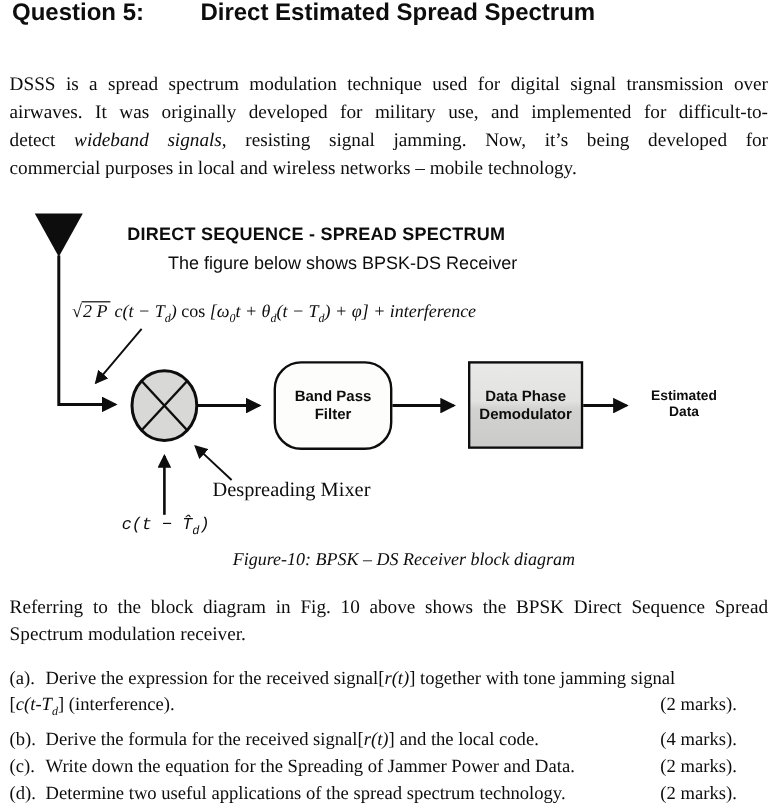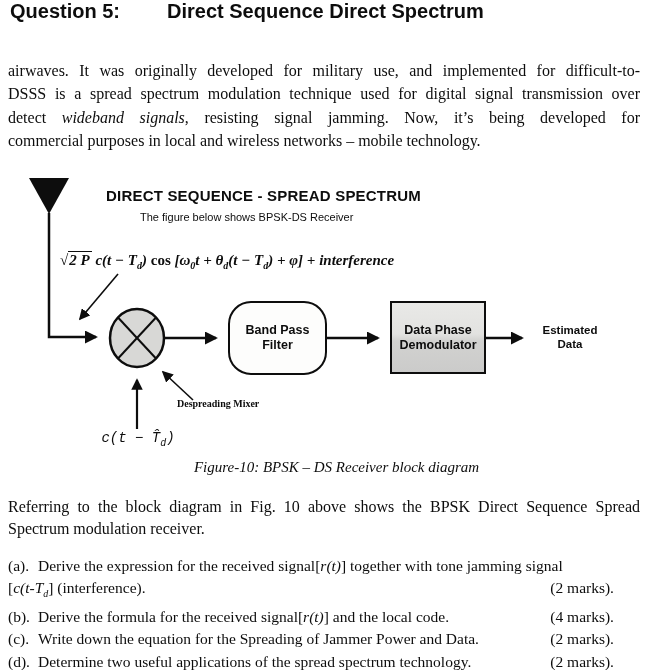--- a/index.html
+++ b/index.html
@@ -13,60 +13,60 @@
   .hdr-label,.hdr-title{
     font-family:"Liberation Sans", sans-serif;font-weight:bold;font-size:20px;
     white-space:nowrap;
   }
   
   .para{font-size:16px;line-height:23.3px;}
   .jline{display:block;text-align:justify;text-align-last:justify;}
   .lline{display:block;}
   
   .fig-title{font-family:"Liberation Sans", sans-serif;font-weight:bold;font-size:15px;white-space:nowrap;letter-spacing:.2px;}
-  .fig-subtitle{font-family:"Liberation Sans", sans-serif;font-size:11px;white-space:nowrap;}
-  .formula{font-style:italic;font-size:15px;white-space:nowrap;font-weight:bold;}
+  .fig-subtitle{font-family:"Liberation Sans", sans-serif;font-size:15px;white-space:nowrap;}
+  .formula{font-style:italic;font-size:15px;white-space:nowrap;}
   .formula .radicand{border-top:1.6px solid #0d0d0d;padding:0 2px 0 1px;}
   .formula sub,.qtext sub,.code-label sub{font-size:10px;font-style:italic;}
   .roman{font-style:normal;}
   .block-box{
     box-sizing:border-box;border:2.4px solid #0d0d0d;
     display:flex;flex-direction:column;align-items:center;justify-content:center;
     font-family:"Liberation Sans", sans-serif;font-weight:bold;font-size:12.5px;
     line-height:15px;text-align:center;
   }
   .bpf-box{background:#fdfdfc;}
   .dpd-box{background:linear-gradient(180deg,#e9e9e7 0%,#e2e2e0 45%,#d2d2d0 55%,#cbcbca 100%);}
   .out-label{
     font-family:"Liberation Sans", sans-serif;font-weight:bold;font-size:11.5px;
     line-height:14px;text-align:center;
   }
-  .despread-label{font-weight:bold;font-size:10px;white-space:nowrap;}
+  .despread-label{font-weight:normal;font-size:17px;white-space:nowrap;}
   .code-label{font-style:italic;font-size:14px;text-align:center;white-space:nowrap;font-family:Liberation Mono, monospace;}
   .caption{left:0;width:645px;text-align:center;font-style:italic;font-size:15px;padding-left:14px;}
   
   .questions{font-size:15.5px;width:606px;}
   .qrow{display:flex;line-height:22.4px;white-space:nowrap;}
   .qlabel{min-width:30px;}
   .marks{margin-left:auto;}
   i{font-style:italic;}
 </style>
 </head>
 <body>
 
 <div class="page">
 
   <div class="abs" style="left:0;top:12;width:645px;height:26px;">
     <span class="abs hdr-label" style="left:10px;top:0;">Question 5:</span>
-    <span class="abs hdr-title" style="left:167px;top:0;">Direct Sequence Direct Spectrum</span>
+    <span class="abs hdr-title" style="left:167px;top:0;">Direct Estimated Spread Spectrum</span>
   </div>
 
   <div class="abs para" style="left:8px;top:59px;width:632px;">
+    <span class="jline">DSSS is a spread spectrum modulation technique used for digital signal transmission over</span>
     <span class="jline">airwaves. It was originally developed for military use, and implemented for difficult-to-</span>
-    <span class="jline">DSSS is a spread spectrum modulation technique used for digital signal transmission over</span>
     <span class="jline"><span>detect </span><i>wideband signals</i><span>, resisting signal jamming. Now, it’s being developed for</span></span>
     <span class="lline">commercial purposes in local and wireless networks – mobile technology.</span>
   </div>
 
   <svg class="abs" style="left:0;top:0;" width="645" height="670" viewBox="0 0 645 670">
     <defs>
       <marker id="ah" viewBox="0 0 10 10" refX="8.5" refY="5" markerWidth="5.2" markerHeight="5.2" orient="auto-start-reverse">
         <path d="M0,0 L10,5 L0,10 z" fill="#0d0d0d"></path>
       </marker>
       <marker id="ahs" viewBox="0 0 10 10" refX="8.5" refY="5" markerWidth="7" markerHeight="7" orient="auto-start-reverse">

